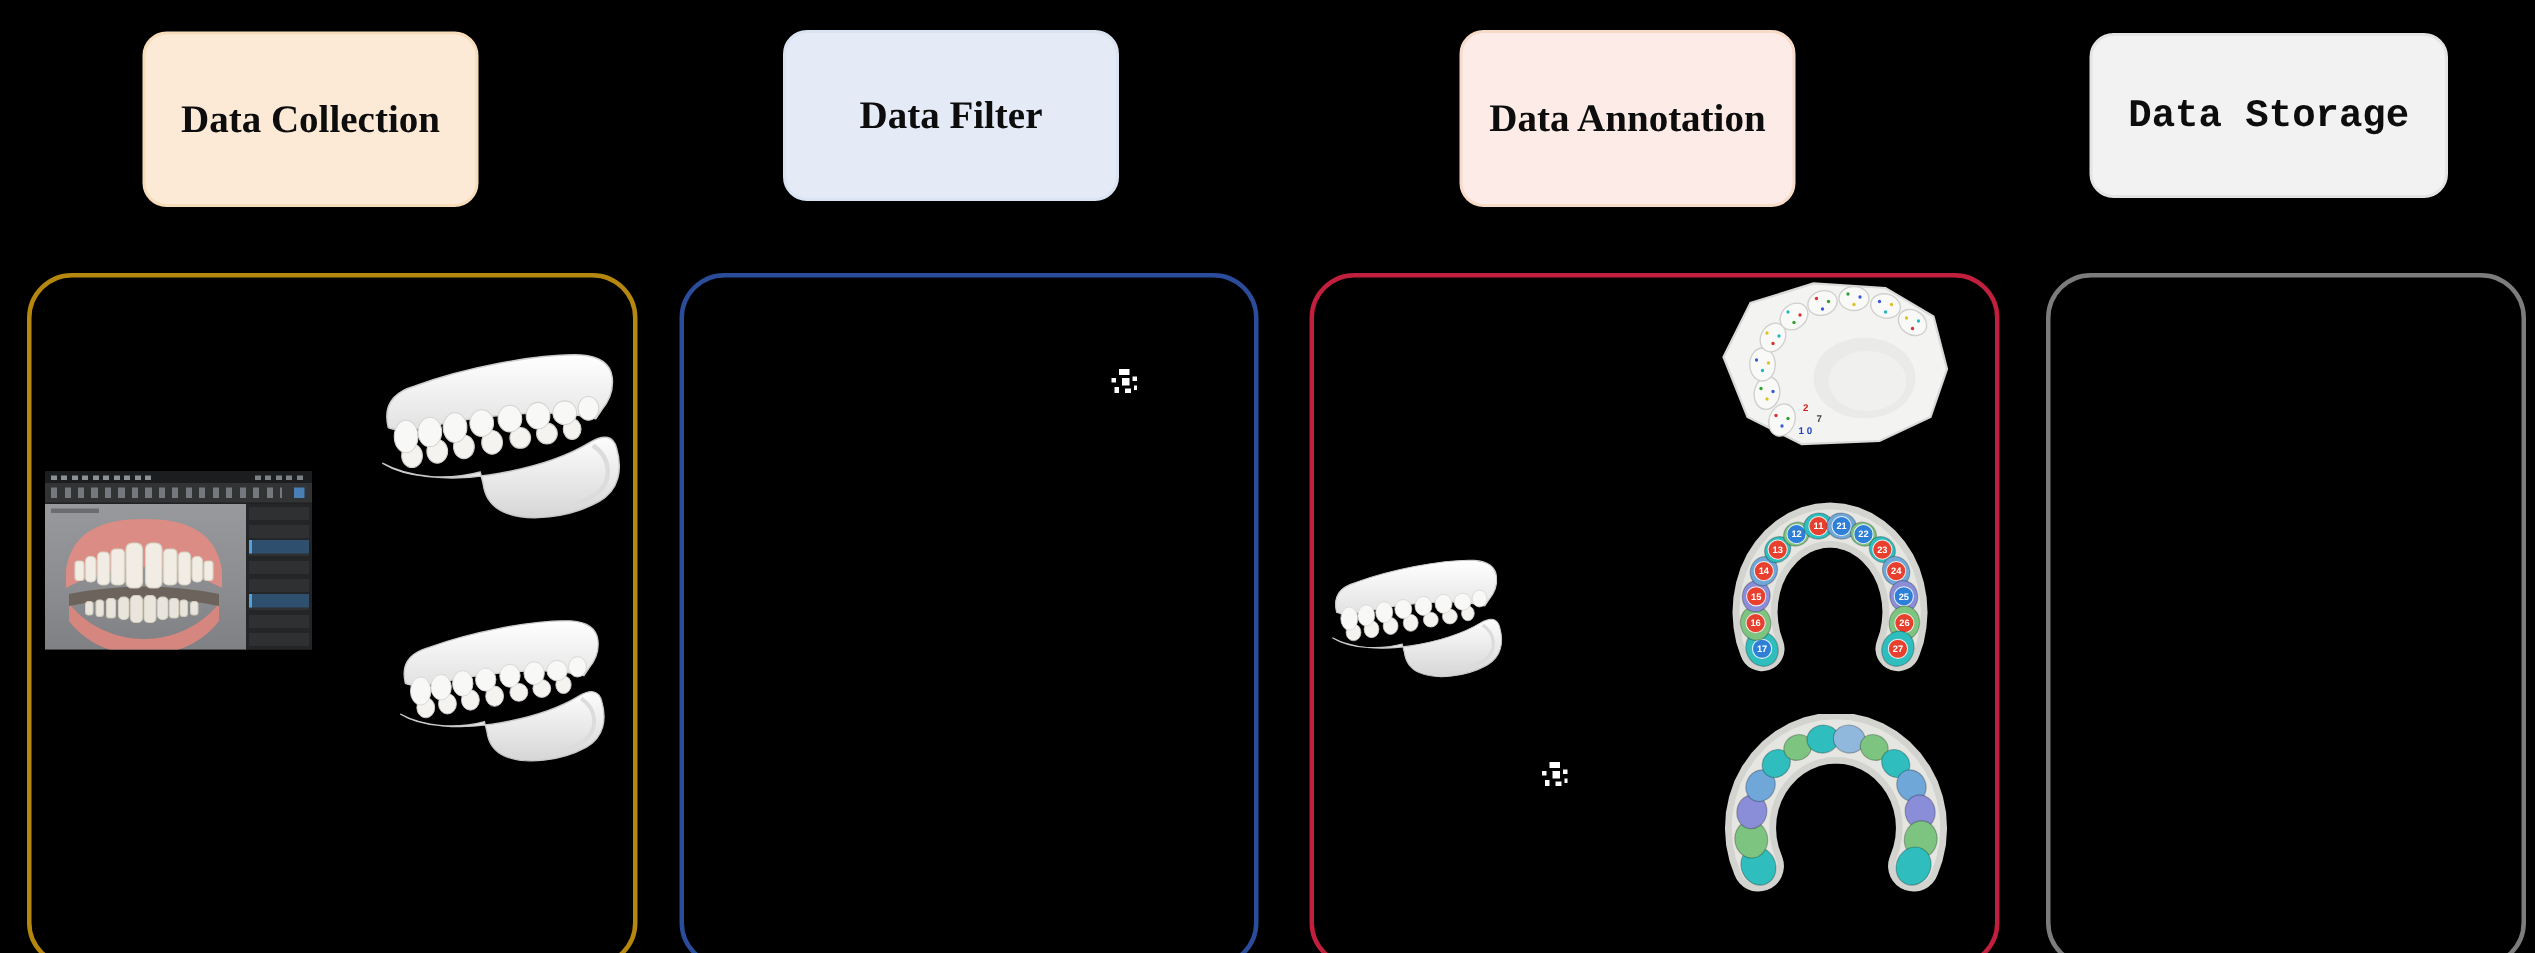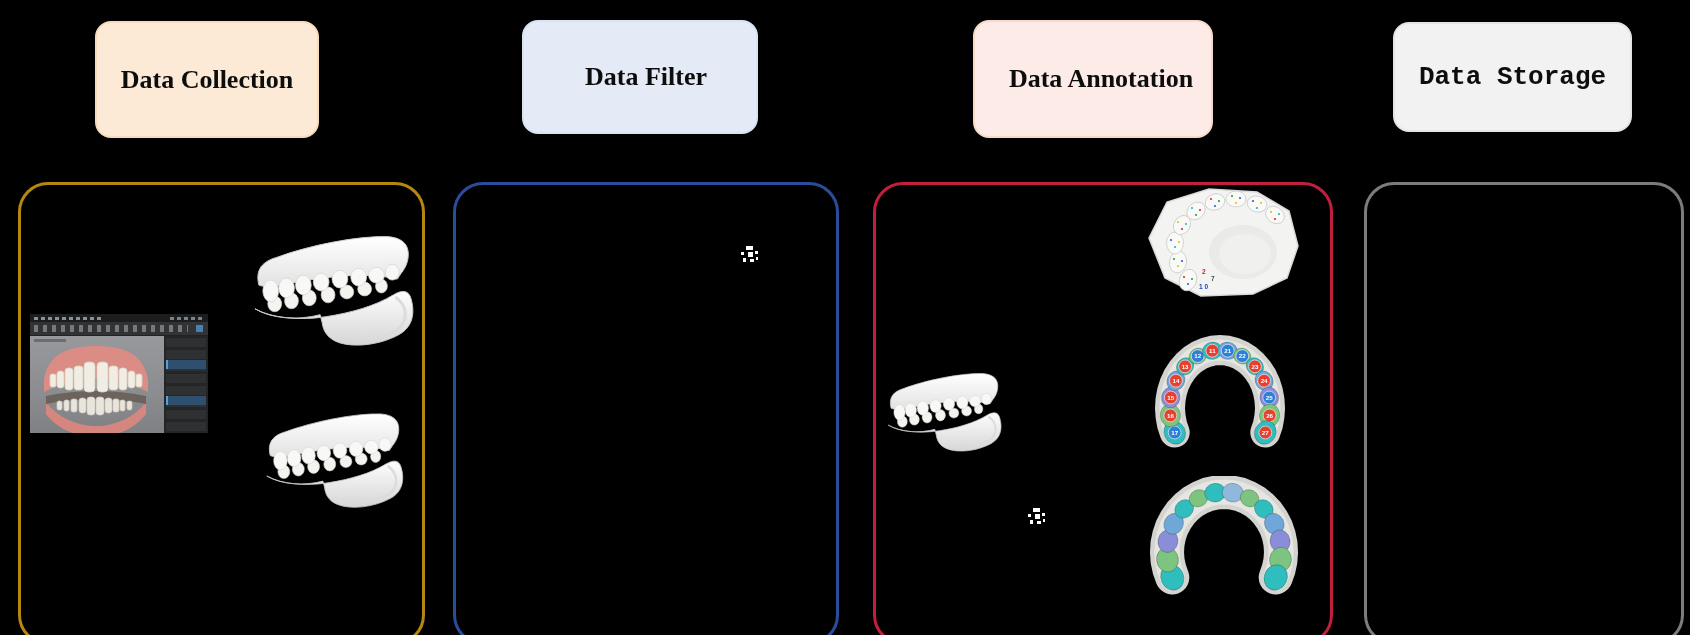--- a/index.html
+++ b/index.html
@@ -77,24 +77,24 @@
         <rect x="6" y="15" width="3" height="4"></rect>
           <rect x="13" y="16" width="4" height="3"></rect>
         <rect x="19" y="14" width="2" height="3"></rect>
       </g>
     </defs>
   </svg>
 
   <div class="hdr" style="left: 95px; top: 3px; width: 220px; height: 113px; background: rgb(252, 234, 215); border-color: rgb(247, 220, 186);">
     <span>Data Collection</span>
   </div>
-  <div class="hdr" style="left: 522px; top: 2px; width: 220px; height: 110px; background: rgb(228, 235, 247); border-color: rgb(218, 227, 242); padding-left: 12px;">
+  <div class="hdr" style="left: 522px; top: 2px; width: 220px; height: 110px; background: rgb(228, 235, 247); border-color: rgb(218, 227, 242);">
     <span>Data Filter</span>
   </div>
-  <div class="hdr" style="left: 973px; top: 2px; width: 220px; height: 114px; background: rgb(252, 235, 231); border-color: rgb(246, 219, 200); padding-left: 16px;">
+  <div class="hdr" style="left: 973px; top: 2px; width: 220px; height: 114px; background: rgb(252, 235, 231); border-color: rgb(246, 219, 200);">
     <span>Data Annotation</span>
   </div>
   <div class="hdr" style="left: 1393px; top: 4px; width: 235px; height: 106px; background: rgb(242, 242, 243); border-color: rgb(228, 228, 229); font-family: Liberation Mono, monospace;">
     <span>Data Storage</span>
   </div>
 
   <div class="panel" style="left: 18px; width: 407px; border-color: rgb(181, 135, 15);">
 
     <div class="soft" style="left:9px;top:129px;width:178px;height:119px;">
       <div class="soft-title">

